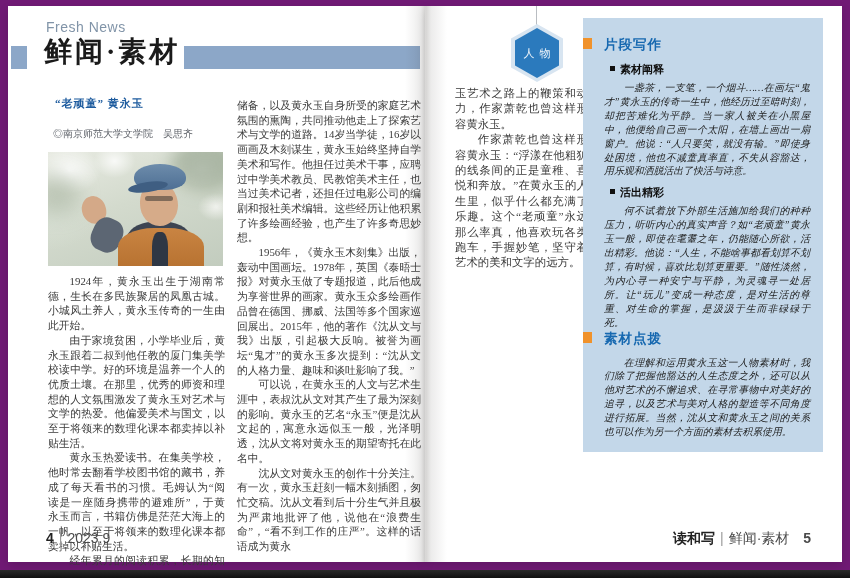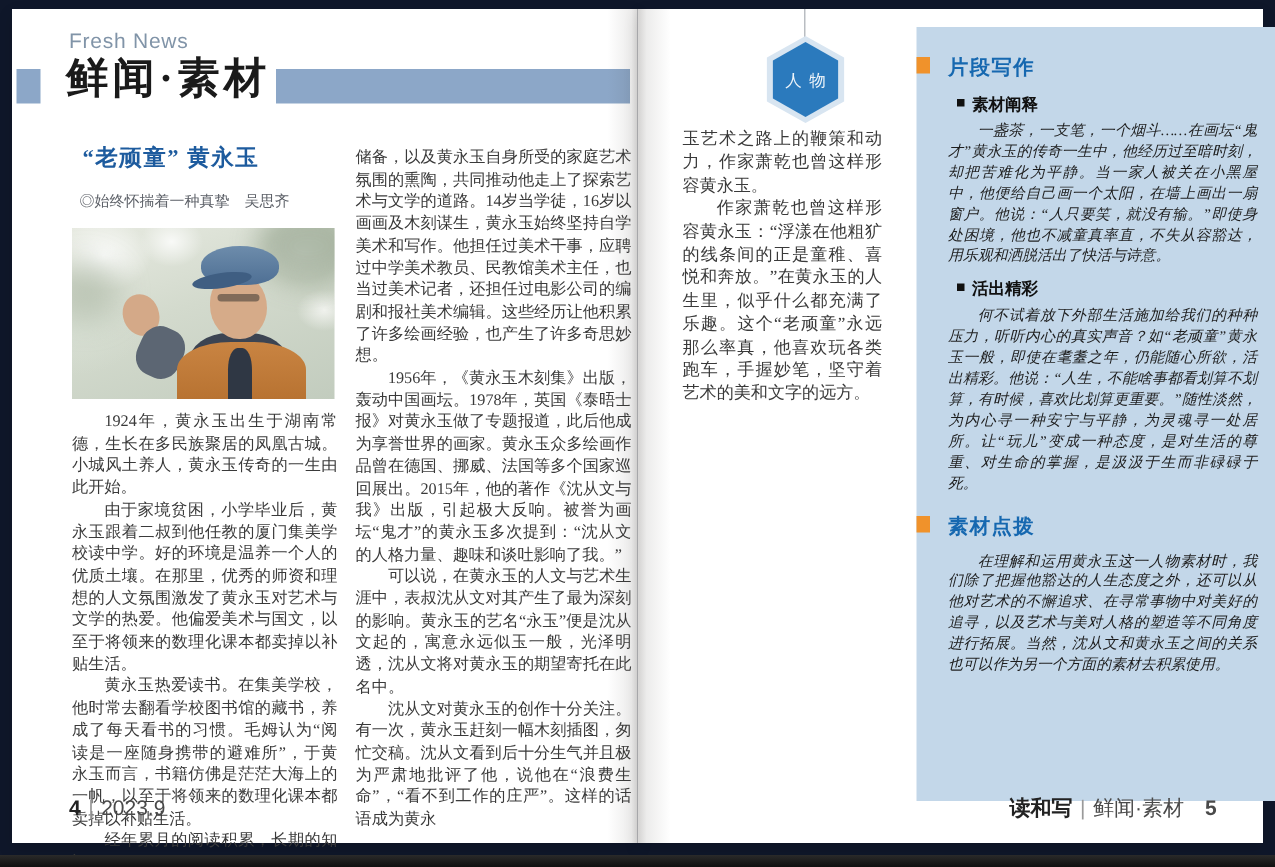--- a/index.html
+++ b/index.html
@@ -1,36 +1,36 @@
 <!DOCTYPE html>
 <html><head>
 <meta charset="utf-8">
 <style>
   * { margin:0; padding:0; box-sizing:border-box; }
   html,body { width:850px; height:578px; }
   body { font-family:"Liberation Serif", serif; background:#f4f3f1; position:relative; overflow:hidden; }
 
-  .stage { position:absolute; inset:0; background:#0f172a; }
+  .stage { position:absolute; inset:0; background:#701a75; }
 
   .page { position:absolute; top:6px; width:417px; height:556px; background:#ffffff; box-shadow:0 4px 10px rgba(0,0,0,.14); }
   .page.left  { left:8px; }
   .page.right { left:425px; }
 
   .spine { position:absolute; top:6px; left:405px; width:42px; height:556px; pointer-events:none;
     background:linear-gradient(to right, rgba(0,0,0,0) 0%, rgba(70,65,60,.10) 38%, rgba(70,65,60,.22) 50%, rgba(70,65,60,.10) 62%, rgba(0,0,0,0) 100%); }
 
   .table-edge { position:absolute; left:0; bottom:0; width:850px; height:8px; background:linear-gradient(#2a2a2a,#101010); }
 
   
   .brand { position:absolute; left:38px; top:13px; font-family:"Liberation Sans",sans-serif; font-size:14px; color:#8194a8; letter-spacing:.5px; }
   .section-title { position:absolute; left:36px; top:27px; font-size:28px; font-weight:bold; color:#1a1a1a; letter-spacing:3px; }
   .header-bar { position:absolute; left:176px; top:40px; width:236px; height:23px; background:#8ca7c8; }
   .header-bar-left { position:absolute; left:3px; top:40px; width:16px; height:23px; background:#8ca7c8; }
 
-  .article-title { position:absolute; left:47px; top:90px; font-size:15px; font-weight:bold; color:#1d5b9e; letter-spacing:1px; }
+  .article-title { position:absolute; left:47px; top:90px; font-size:11px; font-weight:bold; color:#1d5b9e; letter-spacing:1px; }
   .byline { position:absolute; left:45px; top:121px; font-size:10px; color:#5d6168; font-family:"Liberation Sans",sans-serif; }
 
   
   .photo { position:absolute; left:40px; top:146px; width:175px; height:114px; overflow:hidden;
     background:
       radial-gradient(46px 34px at 12% 16%, rgba(255,255,255,.95), rgba(255,255,255,0) 70%),
       radial-gradient(30px 24px at 38% 8%, rgba(255,255,255,.8), rgba(255,255,255,0) 70%),
       radial-gradient(34px 26px at 88% 14%, rgba(255,255,255,.85), rgba(255,255,255,0) 70%),
       radial-gradient(26px 20px at 96% 48%, rgba(250,250,248,.8), rgba(250,250,248,0) 70%),
       radial-gradient(60px 40px at 0% 60%, rgba(214,222,210,.9), rgba(214,222,210,0) 75%),
@@ -66,41 +66,41 @@
 
   
   .badge-line { position:absolute; left:111px; top:0; width:1px; height:22px; background:#b9bdc2; }
   .hex-outer { position:absolute; left:86px; top:18px; width:52px; height:58px; background:#d8e5f1;
     clip-path:polygon(50% 0,100% 25%,100% 75%,50% 100%,0 75%,0 25%); display:flex; align-items:center; justify-content:center; }
   .hex-inner { width:44px; height:50px; background:#2b7abd; clip-path:polygon(50% 0,100% 25%,100% 75%,50% 100%,0 75%,0 25%);
     display:flex; align-items:center; justify-content:center; }
   .hex-inner span { color:rgba(255,255,255,.92); font-size:11px; letter-spacing:5px; padding-left:5px; }
 
   
-  .sidebar { position:absolute; left:186px; top:12px; width:240px; height:516px; background:#c3d7e9; padding:18px 13px 0 21px; overflow:hidden; }
+  .sidebar { position:absolute; left:158px; top:12px; width:240px; height:434px; background:#c3d7e9; padding:18px 13px 0 21px; overflow:hidden; }
   .sb-title { position:relative; color:#1668b0; font-weight:bold; font-size:13.5px; letter-spacing:1px; margin-bottom:8px; font-family:"Liberation Sans",sans-serif; }
   .sb-title .tag { position:absolute; left:-26px; top:2px; width:14px; height:11px; background:#f0922b; }
   .sb-block-h { font-size:11px; font-weight:bold; color:#101010; margin:7px 0 4px 6px; }
   .sb-block-h .sq { display:inline-block; width:5px; height:5px; background:#101010; vertical-align:2px; margin-right:5px; }
   .sb-text { font-size:9.9px; line-height:13.9px; color:#1d1d1d; text-align:justify; text-indent:2em; font-style:italic; }
-  .sb-title2 { margin-top:12px; }
+  .sb-title2 { }
 </style>
 </head>
 <body>
 
 <div class="stage">
 
   <div class="page left">
     <div class="brand">Fresh News</div>
     <div class="section-title">鲜闻·素材</div>
     <div class="header-bar"></div>
     <div class="header-bar-left"></div>
 
     <div class="article-title">“老顽童” 黄永玉</div>
-    <div class="byline">◎始终怀揣着一种真挚　吴思齐</div>
+    <div class="byline">◎南京师范大学文学院　吴思齐</div>
 
     <div class="photo">
       <div class="ph-foliage"></div>
       <div class="ph-foliage2"></div>
       <div class="ph-hand"></div>
       <div class="ph-arm"></div>
       <div class="ph-shirt"></div>
       <div class="ph-vest"></div>
       <div class="ph-vest-gap"></div>
       <div class="ph-face"></div>

